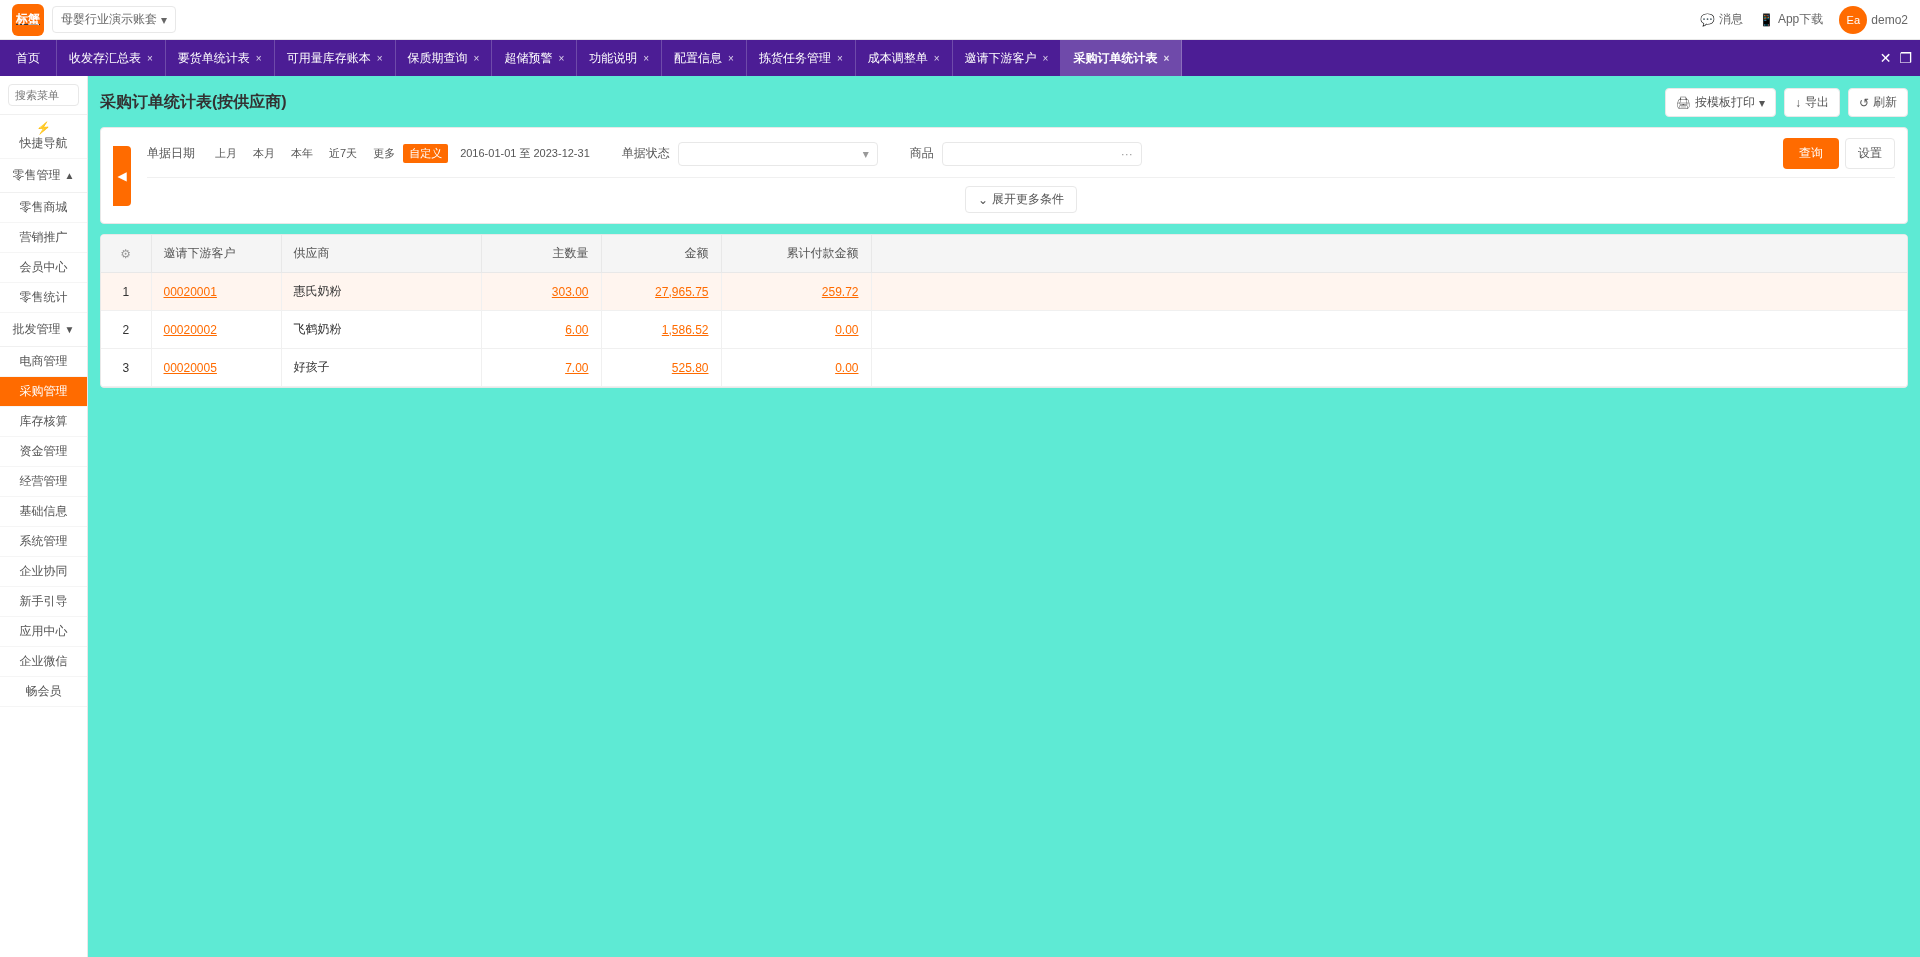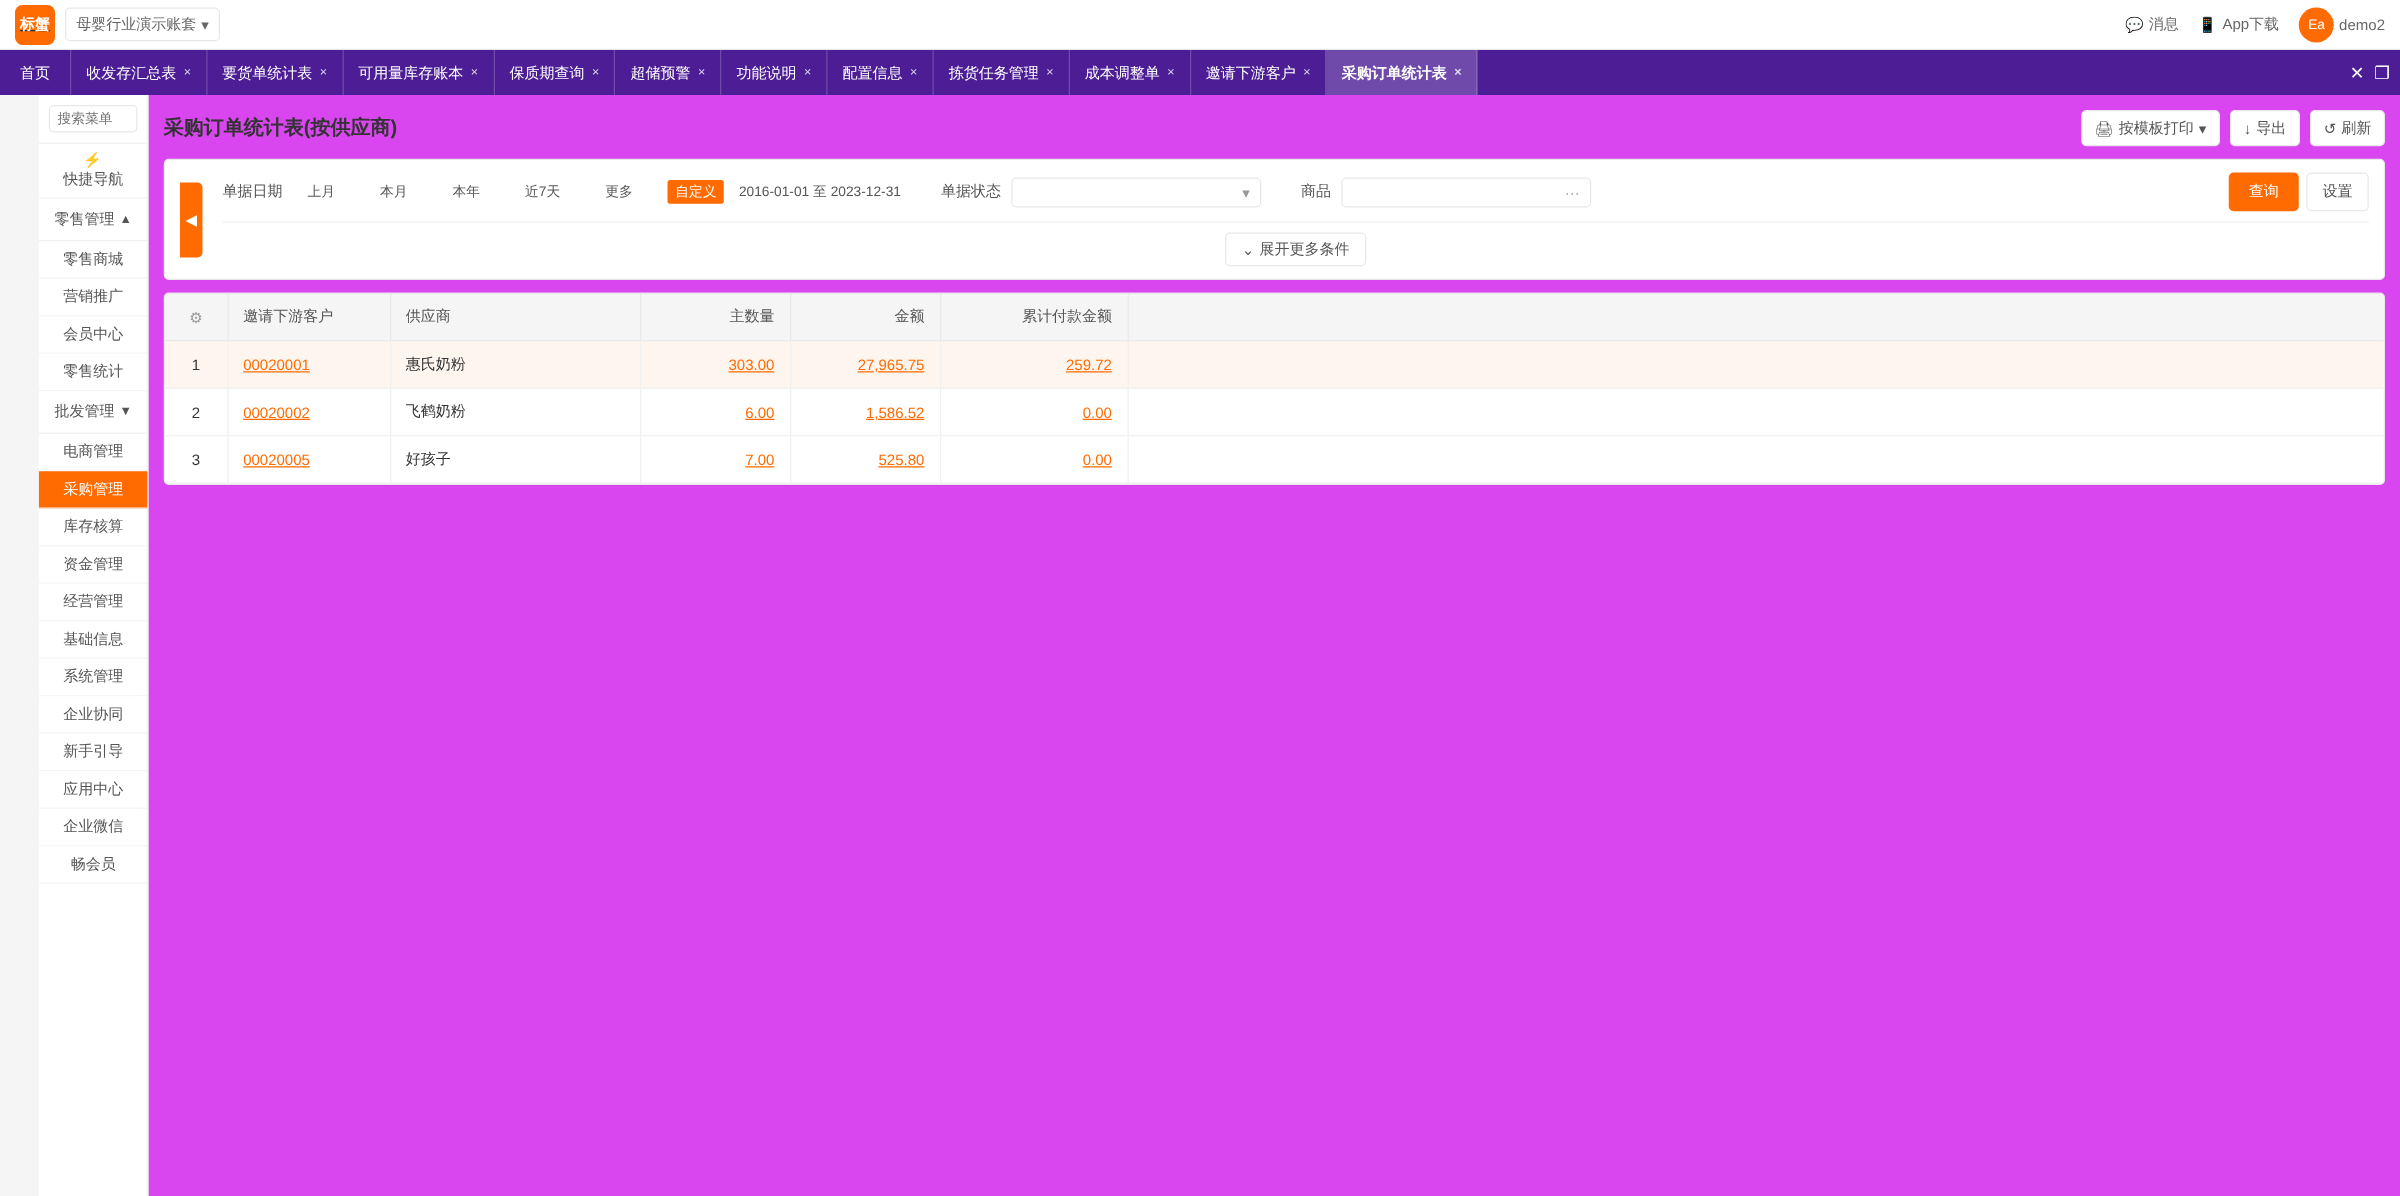--- a/index.html
+++ b/index.html
@@ -43,21 +43,21 @@
       border-right: 1px solid rgba(255,255,255,0.2);
       gap: 4px;
     }
     .nav-tab.active { background: rgba(255,255,255,0.2); font-weight: bold; }
     .nav-tab .close-x { font-size: 10px; opacity: 0.8; margin-left: 2px; }
     .nav-tab-home { padding: 0 16px; }
     .nav-tabs-right { margin-left: auto; display: flex; align-items: center; gap: 8px; padding: 0 8px; }
     .nav-tabs-right span { color: white; cursor: pointer; font-size: 14px; }
 
     
-    .layout { display: flex; height: calc(957px - 40px - 36px); margin-left: 31px; }
+    .layout { display: flex; height: calc(957px - 40px - 36px); }
 
     
     .sidebar {
       width: 88px;
       background: #fff;
       border-right: 1px solid #e8e8e8;
       display: flex;
       flex-direction: column;
       overflow-y: auto;
     }
@@ -85,21 +85,21 @@
     .sidebar-nav-item.active { color: #fff; background: #ff6b00; }
     .sidebar-section { display: flex; align-items: center; justify-content: center; gap: 4px; padding: 8px 4px; font-size: 12px; color: #555; cursor: pointer; border-bottom: 1px solid #f0f0f0; }
     .sidebar-section .arrow { font-size: 10px; }
 
     
     .content {
       flex: 1;
       overflow: hidden;
       display: flex;
       flex-direction: column;
-      background: #d946ef;
+      background: #5eead4;
     }
     .page-content {
       flex: 1;
       padding: 12px;
       overflow: auto;
     }
 
     
     .page-header {
       display: flex;
@@ -140,21 +140,21 @@
       margin-bottom: 10px;
       border: 1px solid #e8e8e8;
     }
     .filter-row {
       display: flex;
       align-items: center;
       gap: 12px;
       flex-wrap: wrap;
     }
     .filter-label { font-size: 12px; color: #555; white-space: nowrap; }
-    .date-shortcuts { display: flex; gap: 20px; align-items: center; }
+    .date-shortcuts { display: flex; gap: 0; align-items: center; }
     .date-shortcut {
       padding: 2px 8px;
       font-size: 11px;
       cursor: pointer;
       color: #555;
       border-radius: 2px;
     }
     .date-range-custom {
       background: #ff6b00;
       color: white;

